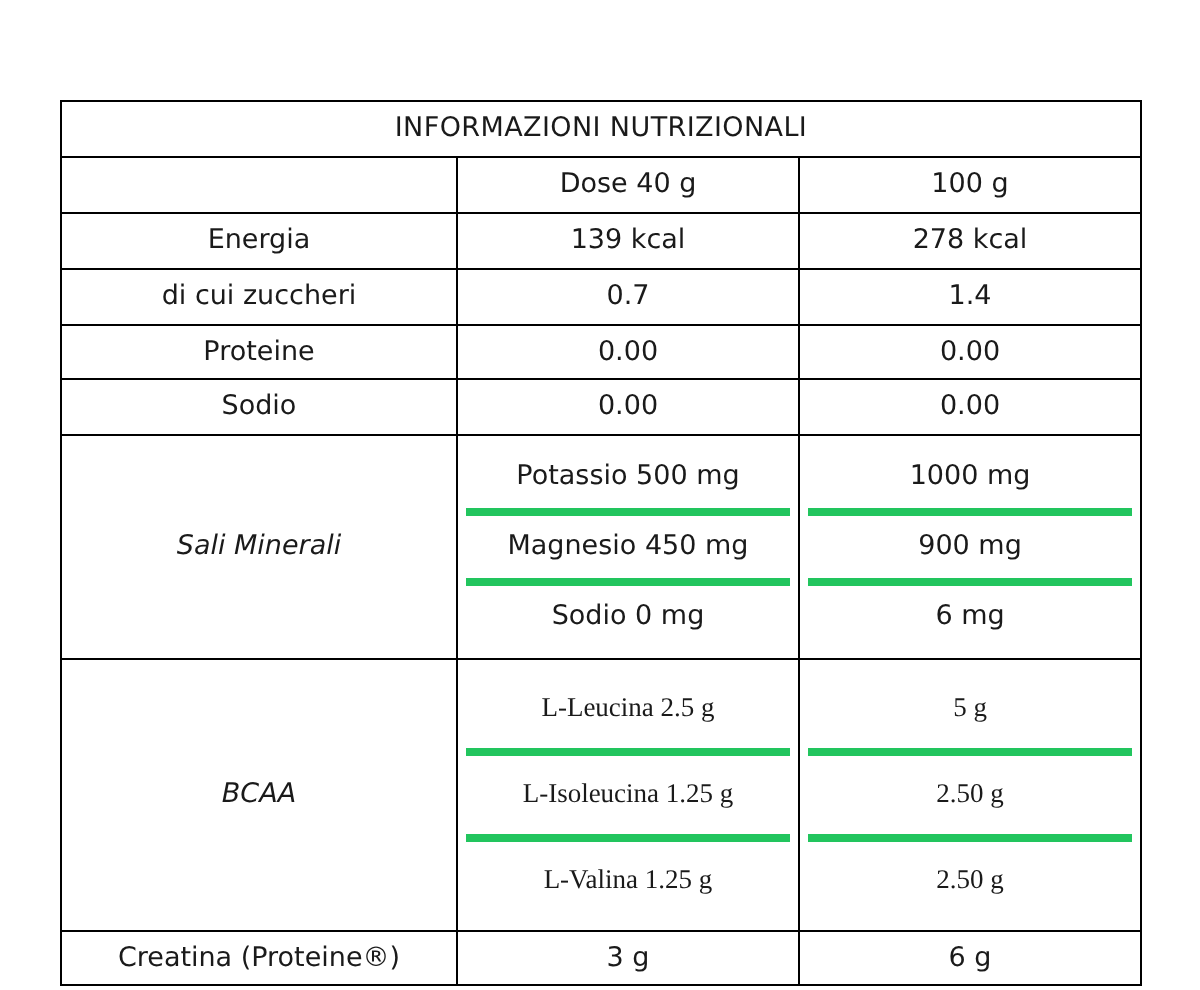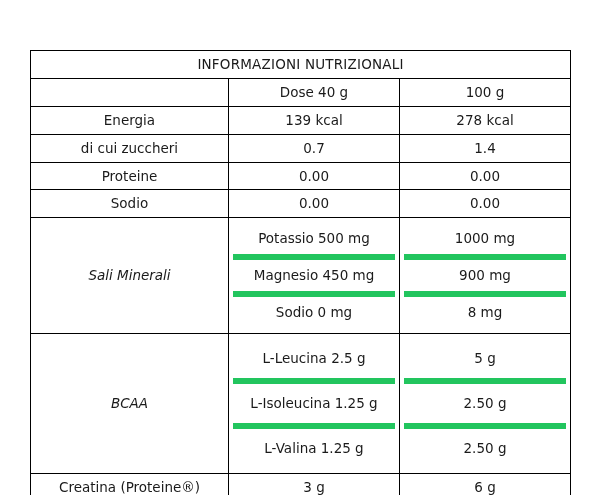--- a/index.html
+++ b/index.html
@@ -52,29 +52,30 @@
   td.group-label {
     font-size: 13.5px;
     font-style: italic;
   }
   
   .stack {
     display: block;
   }
   .stack .line {
     display: block;
-    border-bottom: 6px solid #22c55e;
+    border-bottom: 4px solid #22c55e;
     padding: 7px 4px;
     line-height: 1.25;
   }
   .stack .line:last-child {
     border-bottom: none;
   }
   .stack.roomy .line {
     padding: 11px 4px;
+    font-family: Liberation Serif, serif;
   }
   td.nopad {
     padding: 0;
   }
 </style>
 </head>
 <body>
 
 <div class="sheet">
   <table class="nutrition">
@@ -125,21 +126,21 @@
           <span class="stack">
             <span class="line">Potassio 500 mg</span>
             <span class="line">Magnesio 450 mg</span>
             <span class="line">Sodio 0 mg</span>
           </span>
         </td>
         <td class="nopad">
           <span class="stack">
             <span class="line">1000 mg</span>
             <span class="line">900 mg</span>
-            <span class="line">8 mg</span>
+            <span class="line">6 mg</span>
           </span>
         </td>
       </tr>
 
       <tr>
         <td class="group-label">BCAA</td>
         <td class="nopad">
           <span class="stack roomy">
             <span class="line">L-Leucina 2.5 g</span>
             <span class="line">L-Isoleucina 1.25 g</span>

